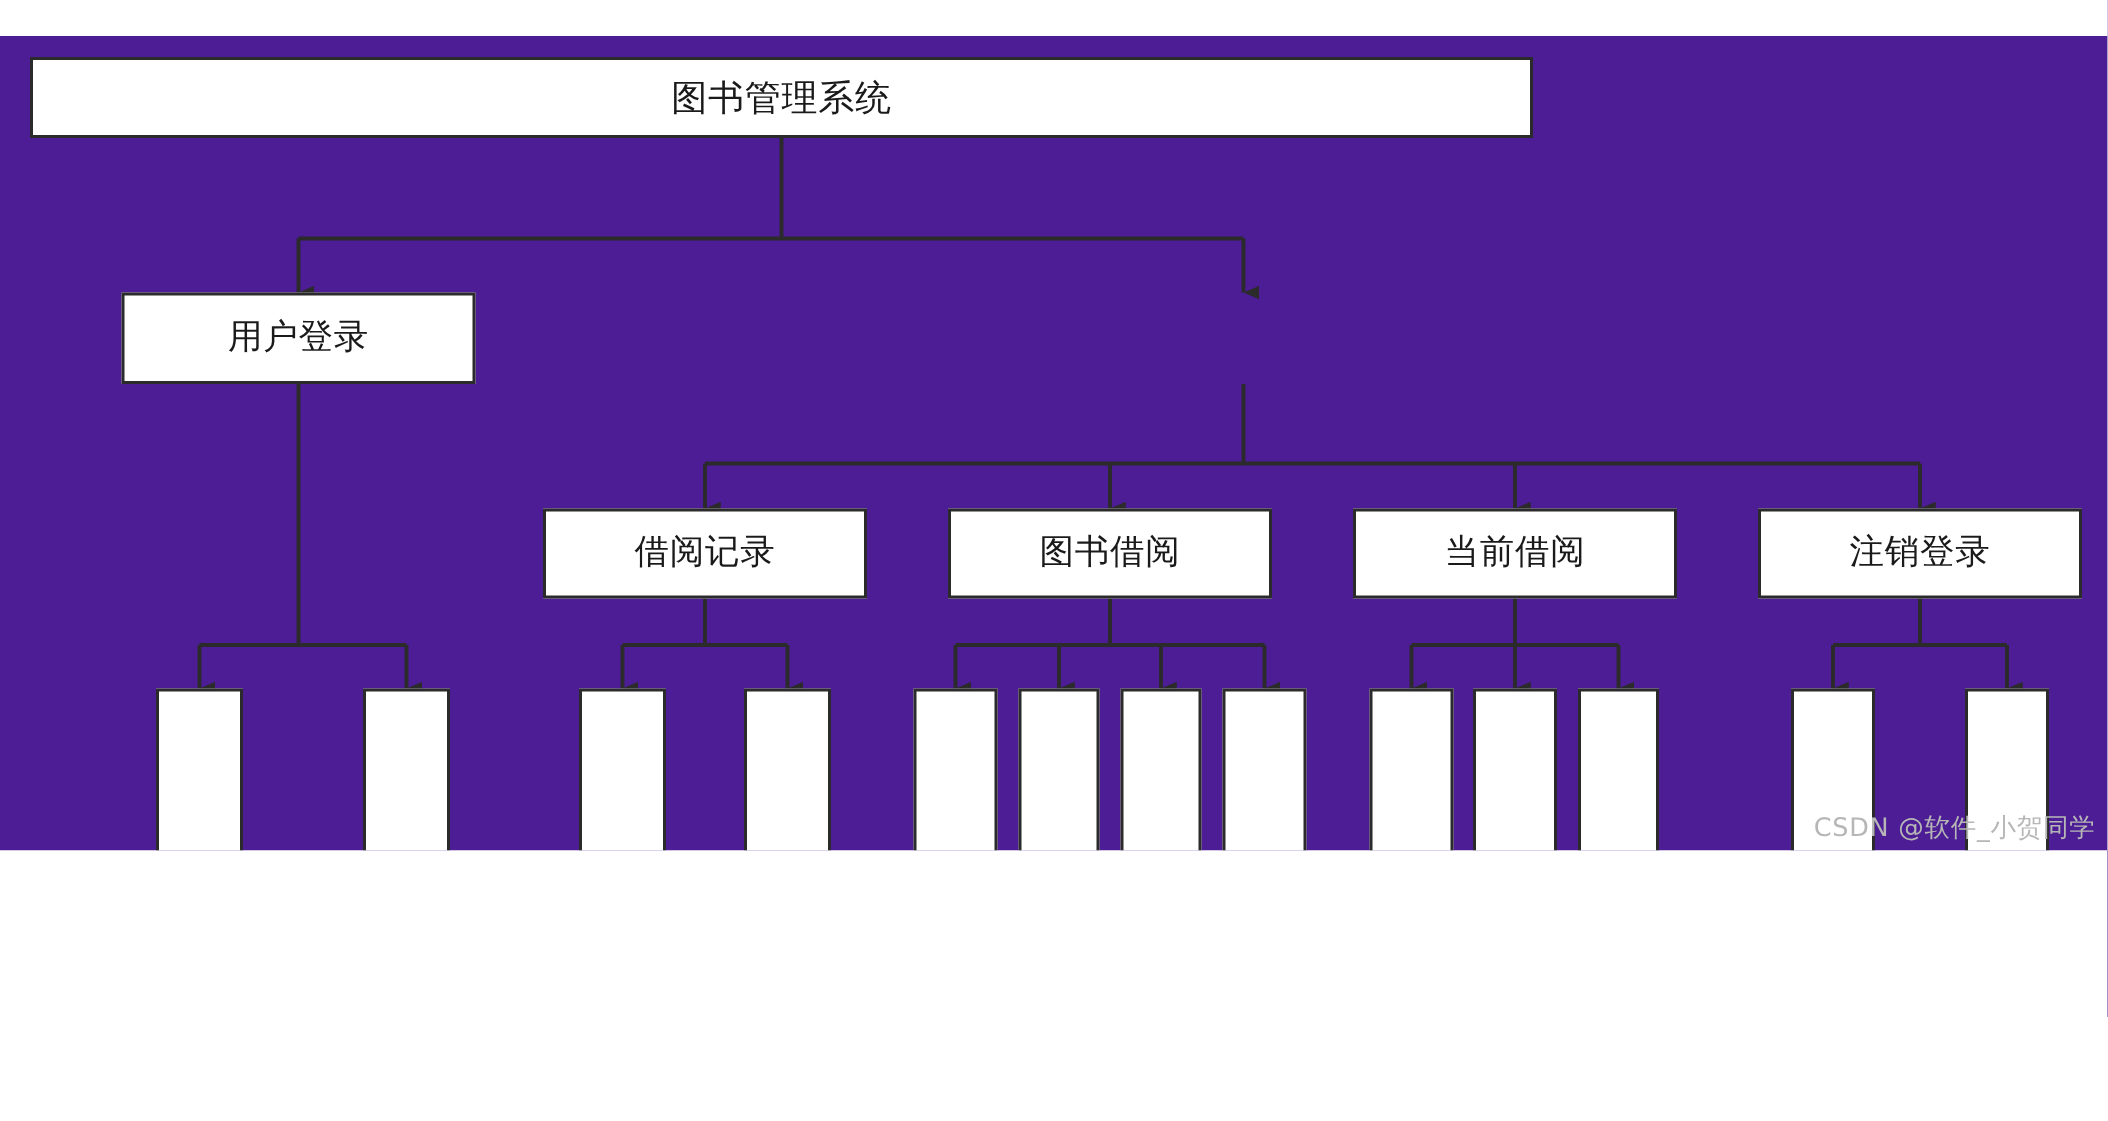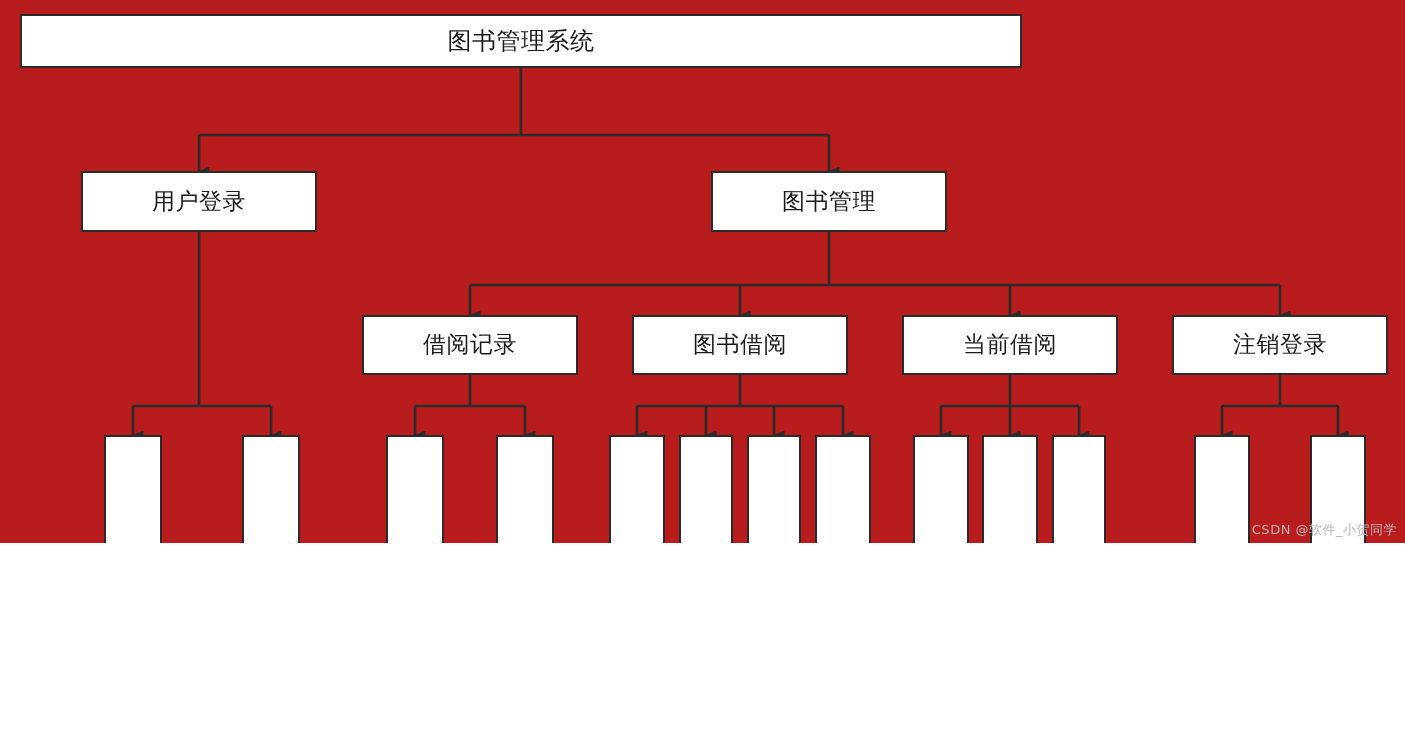--- a/index.html
+++ b/index.html
@@ -8,22 +8,23 @@
     padding: 0;
     background: #ffffff;
   }
   body {
     font-family: "DejaVu Sans", "Liberation Sans", sans-serif;
   }
   #diagram-root {
     position: relative;
     width: 1405px;
     height: 543px;
-    background: #b91c1c;
+    background: #4c1d95;
     overflow: hidden;
+    margin-top: 24px;
   }
   #edge-layer {
     position: absolute;
     left: 0;
     top: 0;
     width: 1405px;
     height: 747px;
     pointer-events: none;
   }
   .node {
@@ -64,21 +65,21 @@
     white-space: nowrap;
   }
   .node.vert.narrow .node-label {
     font-size: 24px;
     letter-spacing: 1px;
   }
   #watermark {
     position: absolute;
     right: 8px;
     bottom: 4px;
-    font-size: 13px;
+    font-size: 17px;
     color: #b6b6b6;
     white-space: nowrap;
     letter-spacing: 0.5px;
   }
 </style>
 </head>
 <body>
 
 <div id="diagram-root">
 
@@ -133,23 +134,20 @@
   </svg>
 
   <div class="node horiz root" style="left:20px; top:14px; width:1002px; height:54px;">
     <span class="node-label">图书管理系统</span>
   </div>
 
   <div class="node horiz" style="left:81px; top:171px; width:236px; height:61px;">
     <span class="node-label">用户登录</span>
   </div>
 
-  <div class="node horiz" style="left:711px; top:171px; width:236px; height:61px;">
-    <span class="node-label">图书管理</span>
-  </div>
 
   <div class="node horiz" style="left:362px; top:315px; width:216px; height:60px;">
     <span class="node-label">借阅记录</span>
   </div>
 
   <div class="node horiz" style="left:902px; top:315px; width:216px; height:60px;">
     <span class="node-label">当前借阅</span>
   </div>
 
   <div class="node horiz" style="left:632px; top:315px; width:216px; height:60px;">

